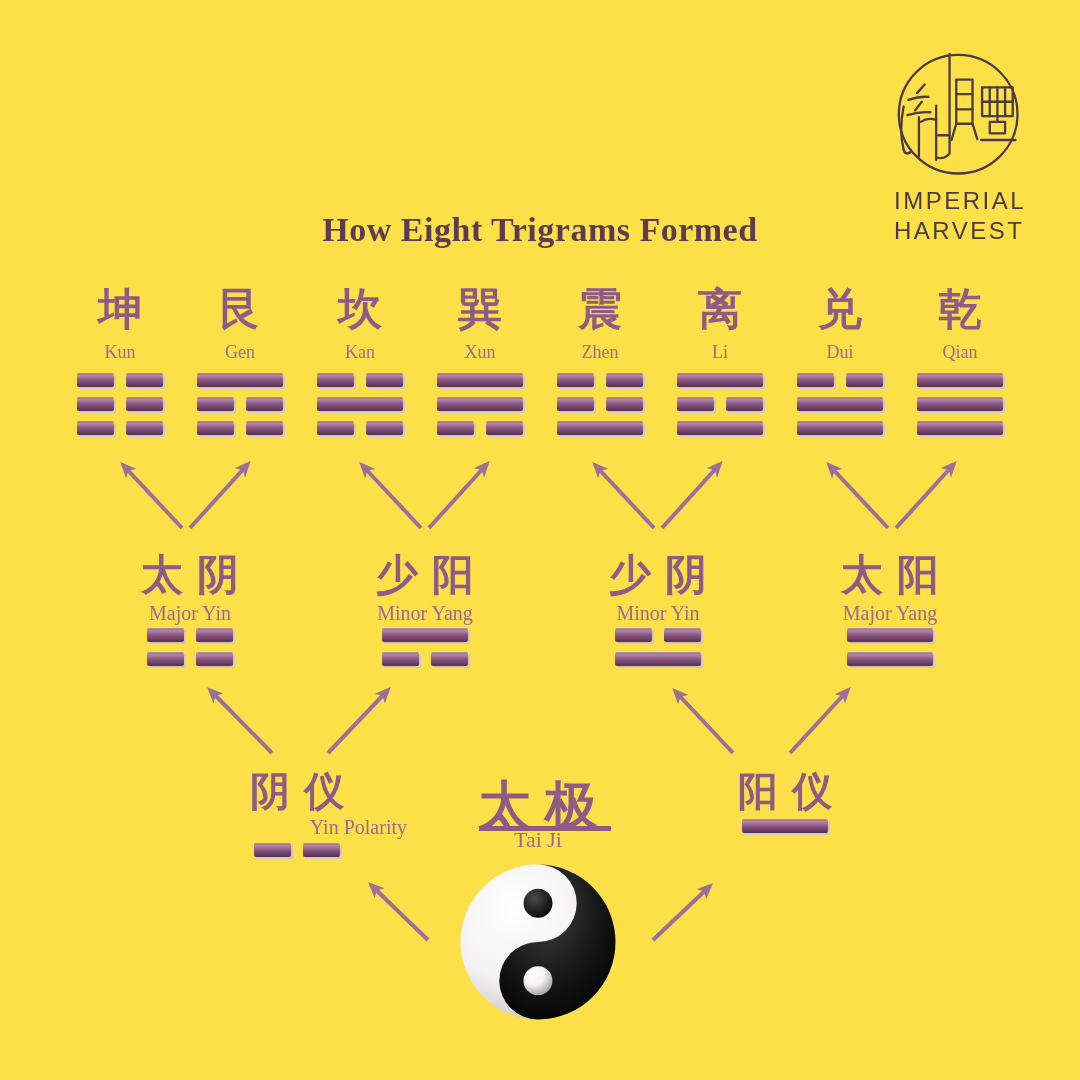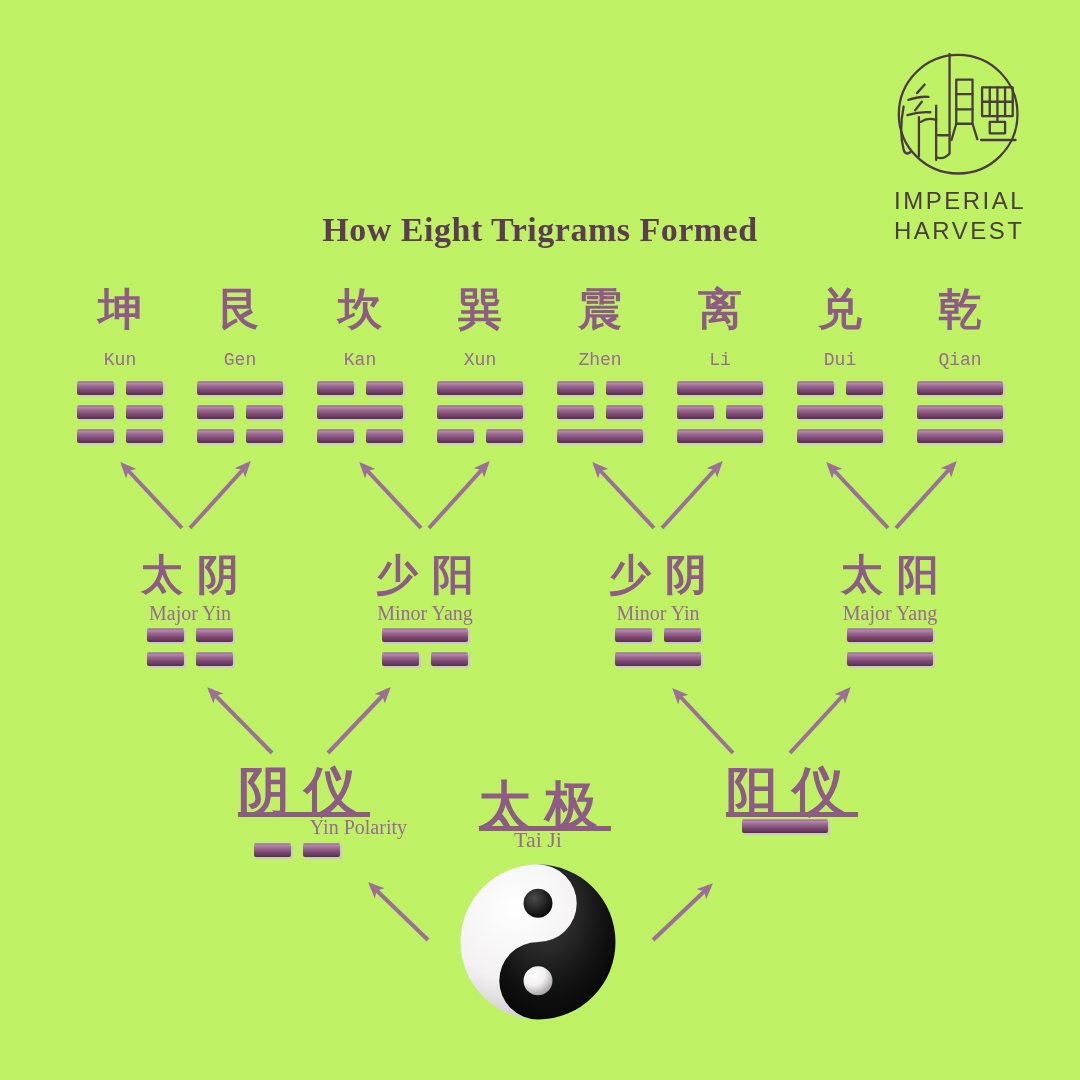--- a/index.html
+++ b/index.html
@@ -1,16 +1,16 @@
 <!DOCTYPE html>
 <html><head>
 <meta charset="utf-8">
 <style>
   html,body{margin:0;padding:0;background:#fff;}
-  .canvas{position:relative;width:1080px;height:1080px;background:#bef264;overflow:hidden;
+  .canvas{position:relative;width:1080px;height:1080px;background:#fde047;overflow:hidden;
           font-family:"Liberation Serif","DejaVu Serif",serif;}
 
   
   .brand-seal{position:absolute;left:895px;top:51px;width:134px;height:134px;}
   .seal-stroke{stroke:#4a3a42;stroke-width:2.4;fill:none;stroke-linecap:round;stroke-linejoin:round;}
   .wordmark{position:absolute;left:894px;top:186px;width:180px;color:#4a3b41;
             font-family:"Liberation Sans",sans-serif;font-size:24px;line-height:30px;
             letter-spacing:2.5px;font-weight:400;}
 
   
@@ -18,30 +18,30 @@
          font-size:34px;font-weight:600;color:#5c3c52;letter-spacing:.5px;}
 
   
   .col{position:absolute;text-align:center;}
   .hanzi{color:#8e5a86;font-weight:600;}
   .hanzi-multi{letter-spacing:14px;padding-left:14px;}
   .sub{color:#996a92;}
 
   .trigram{top:284px;width:120px;}
   .trigram .hanzi{font-size:44px;line-height:52px;height:52px;}
-  .trigram .sub{font-size:18px;line-height:24px;height:24px;margin-top:12px;font-family:Liberation Mono, monospace;}
+  .trigram .sub{font-size:18px;line-height:24px;height:24px;margin-top:4px;}
   .trigram .lines{margin-top:9px;}
 
   .bigram{top:552px;width:200px;}
   .bigram .hanzi{font-size:42px;line-height:46px;height:46px;}
   .bigram .sub{font-size:20px;line-height:22px;height:22px;margin-top:4px;}
   .bigram .lines{margin-top:4px;}
 
   .polarity{top:770px;width:220px;}
-  .polarity .hanzi{font-size:52px;line-height:44px;height:44px;text-decoration:underline;}
+  .polarity .hanzi{font-size:40px;line-height:44px;height:44px;}
   .polarity .sub{font-size:20px;line-height:22px;height:22px;margin-top:2px;text-align:right;}
   .polarity .lines{margin-top:5px;}
 
   .taiji{top:786px;width:220px;left:428px;}
   .taiji .hanzi{font-size:52px;line-height:40px;height:40px;text-decoration:underline;}
   .taiji .sub{font-size:22px;line-height:22px;height:22px;margin-top:3px;}
 
   
   .lines{width:86px;margin-left:auto;margin-right:auto;}
   .bar-row{display:flex;justify-content:space-between;height:14px;margin-bottom:10px;}

